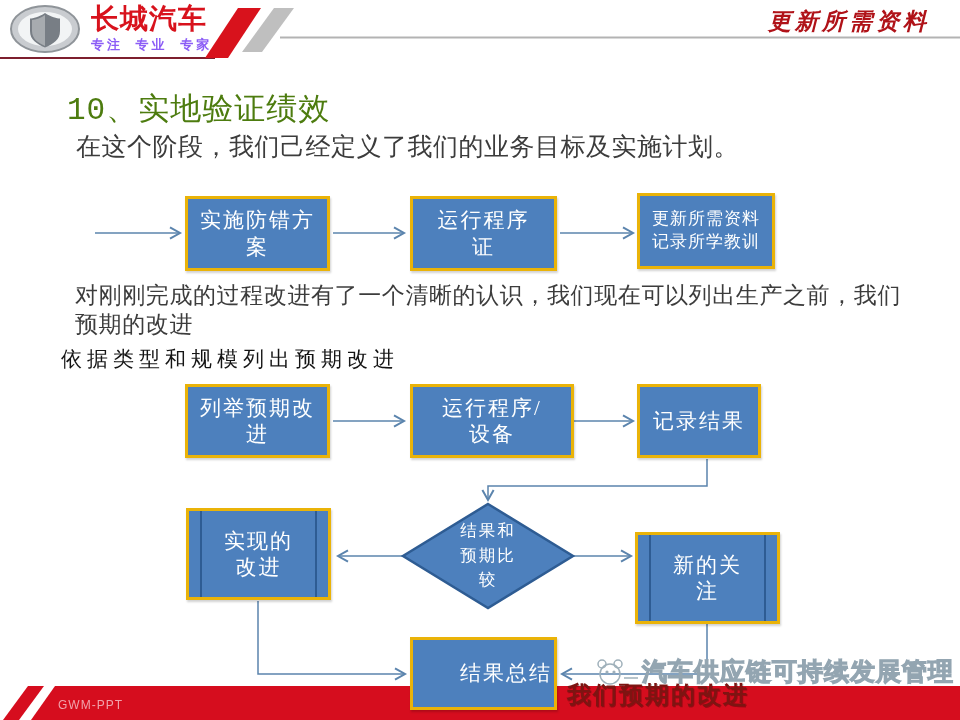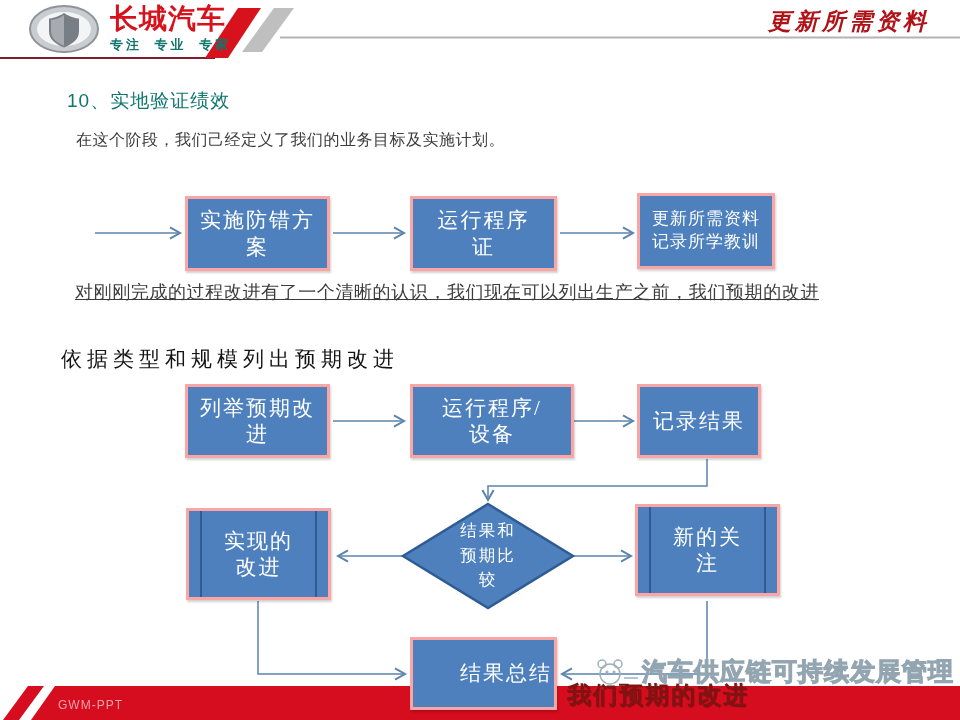--- a/index.html
+++ b/index.html
@@ -2,51 +2,51 @@
 <html><head>
 <meta charset="utf-8">
 <style>
   html,body{margin:0;padding:0;background:#e9e9e9;}
   .slide{position:relative;width:960px;height:720px;background:#ffffff;overflow:hidden;
          font-family:"Liberation Sans",sans-serif;}
 
   
   .hdr{position:absolute;left:0;top:0;width:960px;height:64px;z-index:6;}
   .hdr-decor{position:absolute;left:0;top:0;}
-  .brand-wrap{position:absolute;left:28px;top:4px;display:flex;align-items:center;}
+  .brand-wrap{position:absolute;left:9px;top:4px;display:flex;align-items:center;}
   .brand-emblem{margin-right:10px;}
   .brand-text-col{display:flex;flex-direction:column;}
   .brand-name{font-size:28px;font-weight:bold;color:#d8121c;letter-spacing:1px;line-height:1.05;
               font-family:"Liberation Sans",sans-serif;}
-  .brand-tagline{font-size:13px;font-weight:bold;color:#0f766e;letter-spacing:3px;word-spacing:6px;margin-top:3px;}
+  .brand-tagline{font-size:13px;font-weight:bold;color:#8b5cf6;letter-spacing:3px;word-spacing:6px;margin-top:3px;}
   .slogan{position:absolute;right:30px;top:6px;font-size:23px;font-weight:bold;font-style:italic;
           color:#b01218;letter-spacing:4px;font-family:"DejaVu Serif","Liberation Serif",serif;}
 
   
-  .page-title{position:absolute;left:67px;top:88px;font-size:19px;color:#0f766e;letter-spacing:1px;}
-  .intro{position:absolute;left:76px;top:130px;font-size:16px;color:#3c3c3c;letter-spacing:0.5px;}
-  .para{position:absolute;left:75px;top:281px;width:845px;font-size:18px;color:#3c3c3c;
-        letter-spacing:0.6px;line-height:1.25;text-decoration:underline;}
+  .page-title{position:absolute;left:67px;top:88px;font-size:31px;color:#4d7c0f;letter-spacing:1px;font-family:Liberation Mono, monospace;}
+  .intro{position:absolute;left:76px;top:130px;font-size:25px;color:#3c3c3c;letter-spacing:0.5px;}
+  .para{position:absolute;left:75px;top:281px;width:845px;font-size:23px;color:#3c3c3c;
+        letter-spacing:0.6px;line-height:1.25;}
   .subhead{position:absolute;left:61px;top:345px;font-size:21px;font-weight:normal;color:#141414;
            letter-spacing:5px;}
 
   
-  .box{position:absolute;background:#4d80bd;border:3px solid #fca5a5;color:#fff;
+  .box{position:absolute;background:#4d80bd;border:3px solid #eab308;color:#fff;
        font-family:"Liberation Serif","DejaVu Serif",serif;
        display:flex;align-items:center;justify-content:center;text-align:center;
        white-space:pre-line;font-size:21px;letter-spacing:2px;line-height:1.25;
        box-sizing:border-box;z-index:3;box-shadow:1px 2px 2px rgba(0,0,0,0.18);}
   .b1{left:185px;top:196px;width:145px;height:75px;}
   .b2{left:410px;top:196px;width:147px;height:75px;}
   .b3{left:637px;top:193px;width:138px;height:76px;font-size:17px;letter-spacing:1px;line-height:1.35;}
   .bA{left:185px;top:384px;width:145px;height:74px;}
   .bB{left:410px;top:384px;width:164px;height:74px;}
   .bC{left:637px;top:384px;width:124px;height:74px;}
   .bL{left:186px;top:508px;width:145px;height:92px;}
-  .bR{left:635px;top:504px;width:145px;height:92px;}
+  .bR{left:635px;top:532px;width:145px;height:92px;}
   .bBot{left:410px;top:637px;width:147px;height:73px;padding-left:45px;}
   .process::before,.process::after{content:"";position:absolute;top:0;bottom:0;width:2px;background:#2e5c93;}
   .process::before{left:11px;}
   .process::after{right:11px;}
   .diamond-label{position:absolute;left:428px;top:517px;width:120px;height:78px;z-index:3;
        color:#fff;font-family:"Liberation Serif","DejaVu Serif",serif;font-size:16.5px;
        letter-spacing:2px;line-height:1.5;display:flex;align-items:center;justify-content:center;
        text-align:center;white-space:pre-line;}
 
   .connectors{position:absolute;left:0;top:0;z-index:2;}

